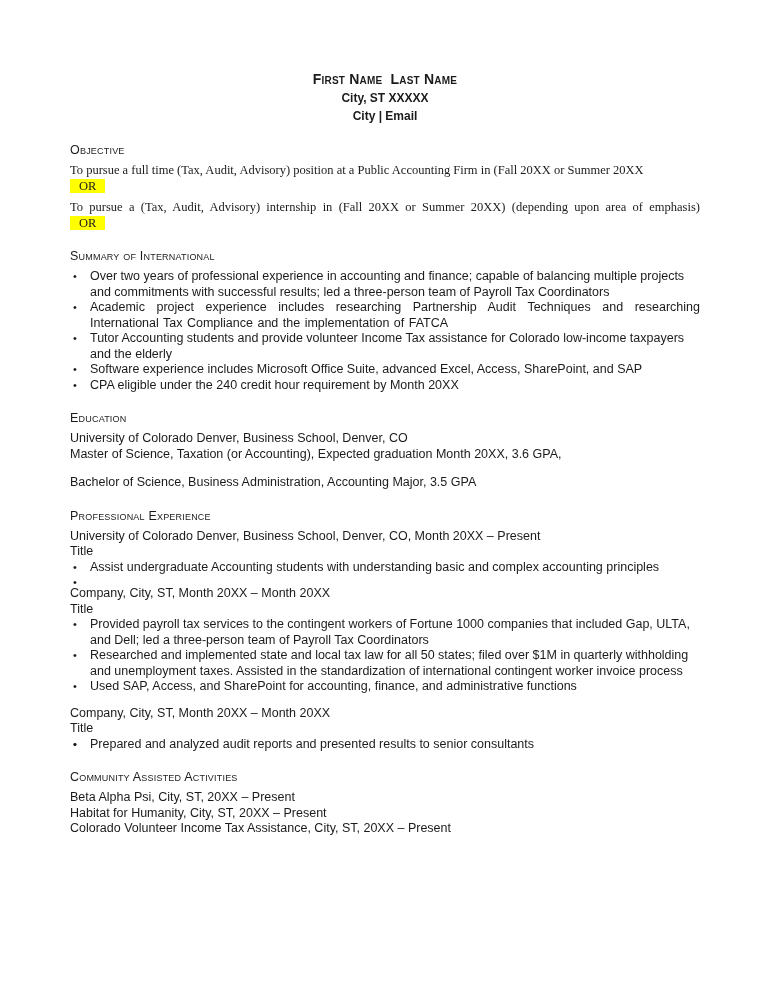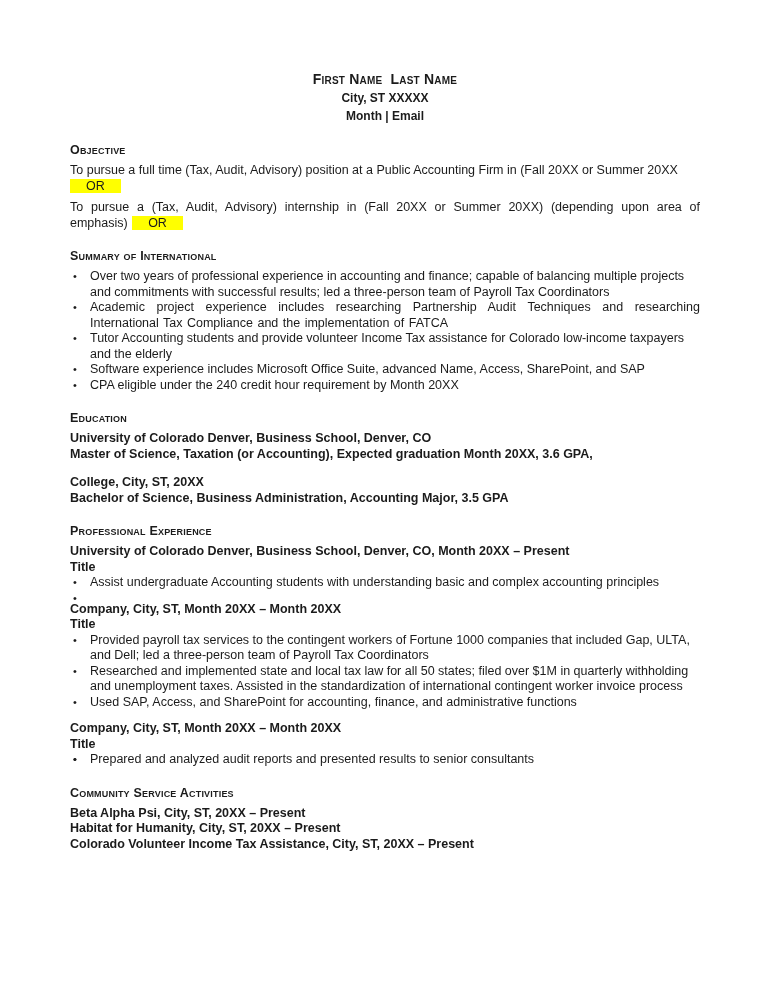--- a/index.html
+++ b/index.html
@@ -34,94 +34,93 @@
     letter-spacing: 0.2px;
     white-space: pre-wrap;
   }
   .header-line {
     font-size: 12px;
     line-height: 18px;
   }
   .section-heading {
     font-size: 12.5px;
     line-height: 16px;
-    font-weight: bold;
+    font-weight: normal;
     font-variant: small-caps;
     letter-spacing: 0.2px;
     margin: 17px 0 5px 0;
   }
   .para {
     margin: 0 0 6px 0;
+    font-family: Liberation Serif, serif;
   }
   .justify {
     text-align: justify;
     word-spacing: 1px;
   }
   .text-line {
     margin: 0;
-    font-weight: bold;
   }
   .bold-line {
-    font-weight: bold;
+    font-weight: normal;
   }
   ul.bullet-list {
     list-style: none;
     margin: 0;
     padding: 0;
   }
   li.bullet-item {
     position: relative;
     padding-left: 20px;
     margin: 0;
   }
   li.bullet-item .bullet-glyph {
     position: absolute;
     left: 3px;
     top: 0;
     font-size: 11px;
   }
   .hl {
     background: var(--hl, #ffff00);
-    padding: 0 16px;
+    padding: 0 9px;
   }
   .gap {
     height: 13px;
   }
 </style>
 </head>
 <body style="--page-bg: #ffffff; --page-fg: #1b1b1b; --hl: #ffff00;">
 
 <div class="page">
   <header class="doc-header">
     <div class="candidate-name">First Name  Last Name</div>
     <div class="header-line">City, ST XXXXX</div>
-    <div class="header-line">Month | Email</div>
+    <div class="header-line">City | Email</div>
   </header>
   <main id="sections">
       <section class="section">
         <h2 class="section-heading">Objective</h2>
         <p class="para"><span>To pursue a full time (Tax, Audit, Advisory) position at a Public Accounting Firm in (Fall 20XX or Summer 20XX</span><br><span class="hl">OR</span></p>
         <p class="para justify"><span>To pursue a (Tax, Audit, Advisory) internship in (Fall 20XX or Summer 20XX) (depending upon area of emphasis) </span><span class="hl">OR</span></p>
       </section>
       <section class="section">
         <h2 class="section-heading">Summary of International</h2>
         <ul class="bullet-list">
           <li class="bullet-item"><span class="bullet-glyph">•</span><span>Over two years of professional experience in accounting and finance; capable of balancing multiple projects and commitments with successful results; led a three-person team of Payroll Tax Coordinators</span></li>
           <li class="bullet-item justify"><span class="bullet-glyph">•</span><span>Academic project experience includes researching Partnership Audit Techniques and researching International Tax Compliance and the implementation of FATCA</span></li>
           <li class="bullet-item"><span class="bullet-glyph">•</span><span>Tutor Accounting students and provide volunteer Income Tax assistance for Colorado low-income taxpayers and the elderly</span></li>
-          <li class="bullet-item"><span class="bullet-glyph">•</span><span>Software experience includes Microsoft Office Suite, advanced Name, Access, SharePoint, and SAP</span></li>
+          <li class="bullet-item"><span class="bullet-glyph">•</span><span>Software experience includes Microsoft Office Suite, advanced Excel, Access, SharePoint, and SAP</span></li>
           <li class="bullet-item"><span class="bullet-glyph">•</span><span>CPA eligible under the 240 credit hour requirement by Month 20XX</span></li>
         </ul>
       </section>
       <section class="section">
         <h2 class="section-heading">Education</h2>
         <p class="text-line bold-line">University of Colorado Denver, Business School, Denver, CO</p>
         <p class="text-line">Master of Science, Taxation (or Accounting), Expected graduation Month 20XX, 3.6 GPA,</p>
         <div class="gap" style="height: 13px;"></div>
-        <p class="text-line bold-line">College, City, ST, 20XX</p>
         <p class="text-line">Bachelor of Science, Business Administration, Accounting Major, 3.5 GPA</p>
       </section>
       <section class="section">
         <h2 class="section-heading">Professional Experience</h2>
         <p class="text-line bold-line">University of Colorado Denver, Business School, Denver, CO, Month 20XX – Present</p>
         <p class="text-line bold-line">Title</p>
         <ul class="bullet-list">
           <li class="bullet-item"><span class="bullet-glyph">•</span><span>Assist undergraduate Accounting students with understanding basic and complex accounting principles</span></li>
           <li class="bullet-item"><span class="bullet-glyph">•</span></li>
         </ul>
@@ -135,19 +134,19 @@
         </ul>
         <div class="gap" style="height: 11px;"></div>
         <p class="text-line bold-line">Company, City, ST, Month 20XX – Month 20XX</p>
         <p class="text-line bold-line">Title</p>
         <ul class="bullet-list">
           <li class="bullet-item"><span class="bullet-glyph">•</span></li>
           <li class="bullet-item"><span class="bullet-glyph">•</span><span>Prepared and analyzed audit reports and presented results to senior consultants</span></li>
         </ul>
       </section>
       <section class="section">
-        <h2 class="section-heading">Community Service Activities</h2>
+        <h2 class="section-heading">Community Assisted Activities</h2>
         <p class="text-line bold-line">Beta Alpha Psi, City, ST, 20XX – Present</p>
         <p class="text-line bold-line">Habitat for Humanity, City, ST, 20XX – Present</p>
         <p class="text-line bold-line">Colorado Volunteer Income Tax Assistance, City, ST, 20XX – Present</p>
       </section>
     </main>
 </div>
 
 </body></html>

